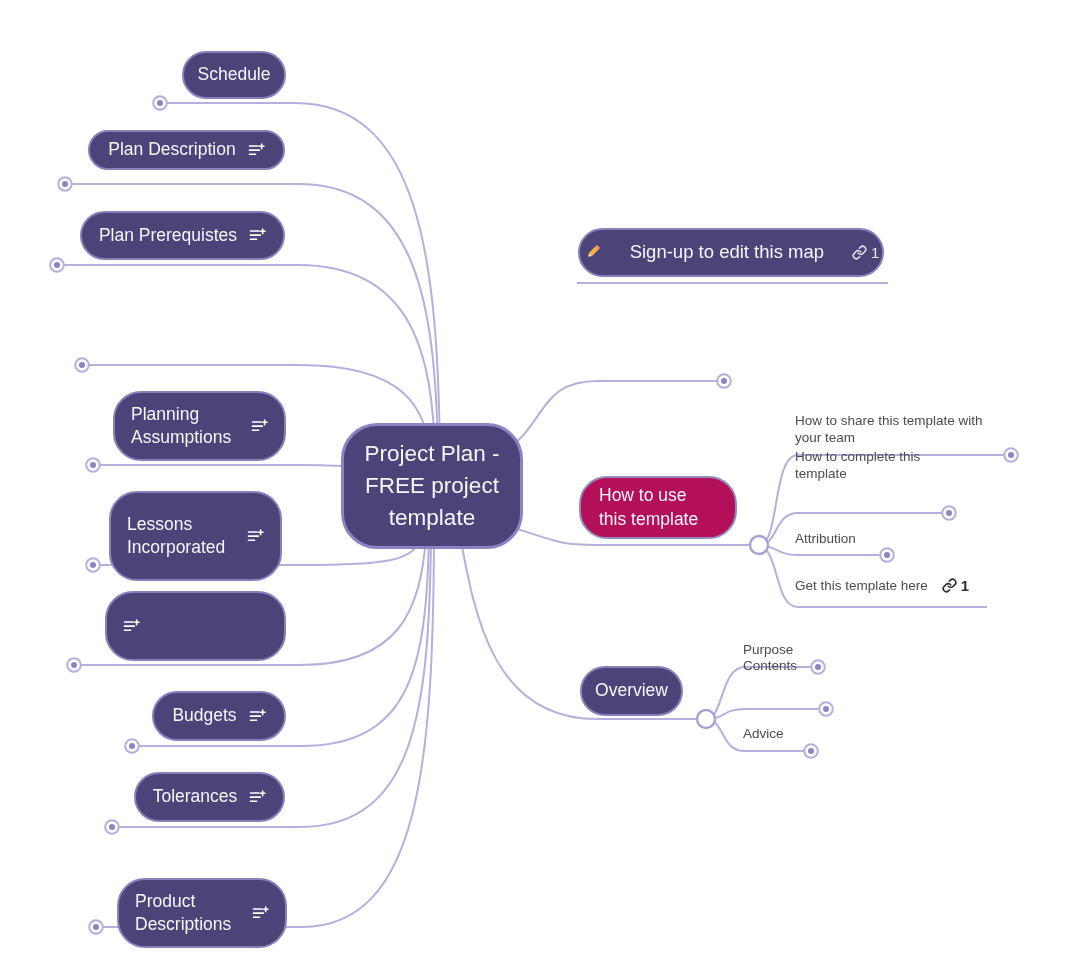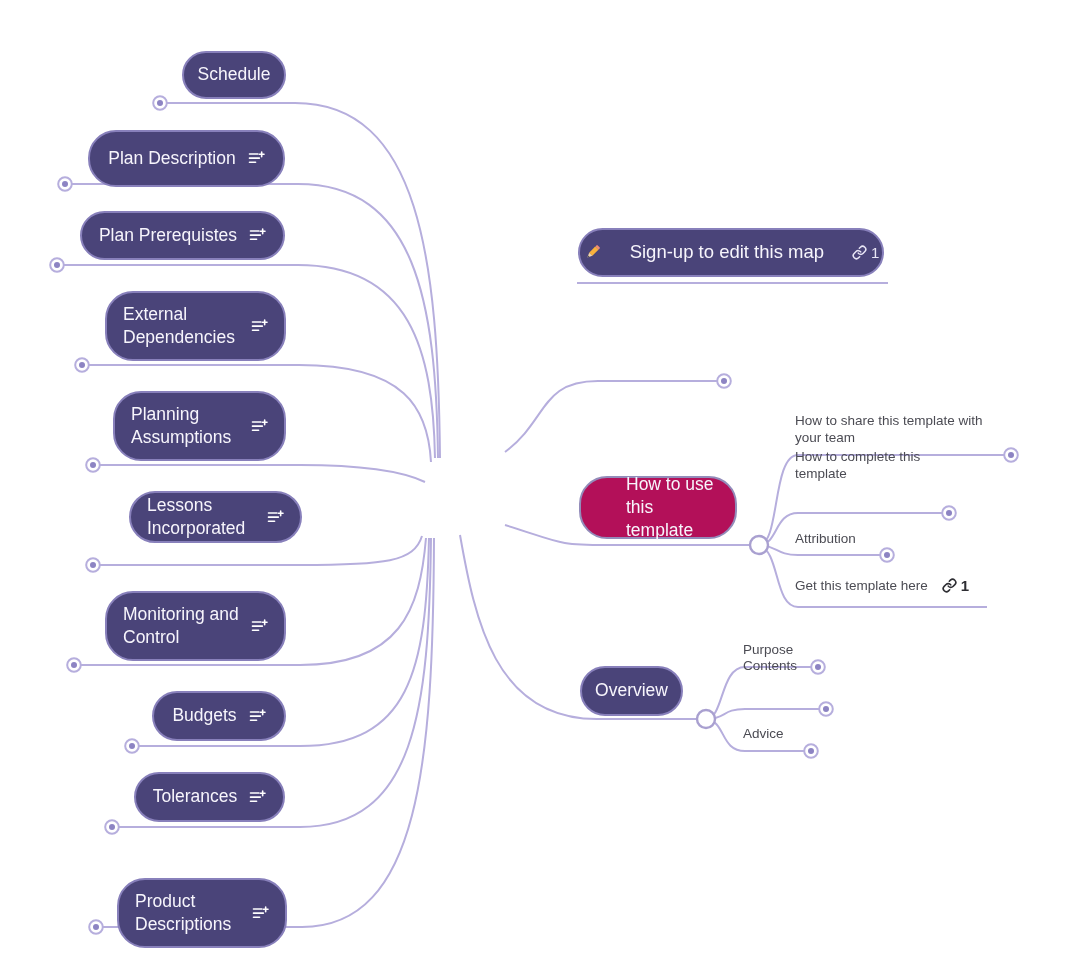--- a/index.html
+++ b/index.html
@@ -6,21 +6,21 @@
   #canvas{position:relative;width:1068px;height:975px;background:#ffffff;overflow:hidden;
           font-family:"Liberation Sans", sans-serif;}
   #edges{position:absolute;left:0;top:0;}
   .node{position:absolute;box-sizing:border-box;display:flex;align-items:center;justify-content:center;
         gap:12px;background:#4a4479;border:2px solid #8880bb;border-radius:28px;color:#f7f5fc;
         font-size:17.5px;line-height:1.32;padding:0 16px;}
   .node .label{white-space:nowrap;}
   .node.wrap{justify-content:space-between;}
   .node.wrap .label{white-space:normal;text-align:left;}
   .node.accent{background:#b31059;border-color:#938cba;}
-  .node.accent .label{white-space:normal;text-align:left;margin-left:27px;}
+  .node.accent .label{white-space:normal;text-align:left;}
   .root{background:#4a4479;border:3px solid #8d83c4;border-radius:36px;font-size:22.5px;
         line-height:1.43;text-align:center;padding:0 8px;}
   .root .label{white-space:normal;}
   .signup{font-size:18.5px;gap:28px;border-radius:26px;}
   .note-icon{display:flex;align-items:center;flex:0 0 auto;}
   .linkbadge{display:flex;align-items:center;gap:4px;font-size:15px;}
   .linkbadge.light{color:#e9e6f6;}
   .linkbadge.dark{color:#2e2e33;font-weight:600;}
   .leaf{position:absolute;color:#4b4b53;font-size:13.5px;line-height:17px;display:flex;align-items:center;gap:14px;}
   .leaf .label{display:block;}
@@ -132,21 +132,21 @@
   </g>
 
   <circle cx="759" cy="545" r="9" fill="#fff" stroke="#a9a0d0" stroke-width="2.4"></circle>
   <circle cx="706" cy="719" r="9" fill="#fff" stroke="#a9a0d0" stroke-width="2.4"></circle>
 </svg>
 
 <div class="node" style="left:182px;top:51px;width:104px;height:48px">
   <span class="label">Schedule</span>
 </div>
 
-<div class="node" style="left:88px;top:130px;width:197px;height:57px">
+<div class="node" style="left:88px;top:130px;width:197px;height:40px">
   <span class="label">Plan Description</span>
   <span class="note-icon">
         <svg width="17" height="15" viewBox="0 0 18 16">
           <g stroke="#fff" stroke-width="1.7" stroke-linecap="round">
             <line x1="1.5" y1="3.2" x2="10.5" y2="3.2"></line>
             <line x1="1.5" y1="7.6" x2="12" y2="7.6"></line>
             <line x1="1.5" y1="12" x2="8" y2="12"></line>
             <line x1="14.5" y1="1" x2="14.5" y2="6"></line>
             <line x1="12" y1="3.5" x2="17" y2="3.5"></line>
           </g>
@@ -162,67 +162,52 @@
             <line x1="1.5" y1="3.2" x2="10.5" y2="3.2"></line>
             <line x1="1.5" y1="7.6" x2="12" y2="7.6"></line>
             <line x1="1.5" y1="12" x2="8" y2="12"></line>
             <line x1="14.5" y1="1" x2="14.5" y2="6"></line>
             <line x1="12" y1="3.5" x2="17" y2="3.5"></line>
           </g>
         </svg>
       </span>
 </div>
 
-<div class="node wrap" style="left:105px;top:291px;width:181px;height:70px">
-  <span class="label">External Dependencies</span>
-  <span class="note-icon">
-        <svg width="17" height="15" viewBox="0 0 18 16">
-          <g stroke="#fff" stroke-width="1.7" stroke-linecap="round">
-            <line x1="1.5" y1="3.2" x2="10.5" y2="3.2"></line>
-            <line x1="1.5" y1="7.6" x2="12" y2="7.6"></line>
-            <line x1="1.5" y1="12" x2="8" y2="12"></line>
-            <line x1="14.5" y1="1" x2="14.5" y2="6"></line>
-            <line x1="12" y1="3.5" x2="17" y2="3.5"></line>
-          </g>
-        </svg>
-      </span>
-</div>
 
 <div class="node wrap" style="left:113px;top:391px;width:173px;height:70px">
   <span class="label">Planning Assumptions</span>
   <span class="note-icon">
         <svg width="17" height="15" viewBox="0 0 18 16">
           <g stroke="#fff" stroke-width="1.7" stroke-linecap="round">
             <line x1="1.5" y1="3.2" x2="10.5" y2="3.2"></line>
             <line x1="1.5" y1="7.6" x2="12" y2="7.6"></line>
             <line x1="1.5" y1="12" x2="8" y2="12"></line>
             <line x1="14.5" y1="1" x2="14.5" y2="6"></line>
             <line x1="12" y1="3.5" x2="17" y2="3.5"></line>
           </g>
         </svg>
       </span>
 </div>
 
-<div class="node wrap" style="left:129px;top:491px;width:173px;height:52px">
+<div class="node wrap" style="left:109px;top:491px;width:173px;height:90px">
   <span class="label">Lessons Incorporated</span>
   <span class="note-icon">
         <svg width="17" height="15" viewBox="0 0 18 16">
           <g stroke="#fff" stroke-width="1.7" stroke-linecap="round">
             <line x1="1.5" y1="3.2" x2="10.5" y2="3.2"></line>
             <line x1="1.5" y1="7.6" x2="12" y2="7.6"></line>
             <line x1="1.5" y1="12" x2="8" y2="12"></line>
             <line x1="14.5" y1="1" x2="14.5" y2="6"></line>
             <line x1="12" y1="3.5" x2="17" y2="3.5"></line>
           </g>
         </svg>
       </span>
 </div>
 
 <div class="node wrap" style="left:105px;top:591px;width:181px;height:70px">
-  <span class="label">Monitoring and Control</span>
   <span class="note-icon">
         <svg width="17" height="15" viewBox="0 0 18 16">
           <g stroke="#fff" stroke-width="1.7" stroke-linecap="round">
             <line x1="1.5" y1="3.2" x2="10.5" y2="3.2"></line>
             <line x1="1.5" y1="7.6" x2="12" y2="7.6"></line>
             <line x1="1.5" y1="12" x2="8" y2="12"></line>
             <line x1="14.5" y1="1" x2="14.5" y2="6"></line>
             <line x1="12" y1="3.5" x2="17" y2="3.5"></line>
           </g>
         </svg>
@@ -267,20 +252,23 @@
             <line x1="1.5" y1="3.2" x2="10.5" y2="3.2"></line>
             <line x1="1.5" y1="7.6" x2="12" y2="7.6"></line>
             <line x1="1.5" y1="12" x2="8" y2="12"></line>
             <line x1="14.5" y1="1" x2="14.5" y2="6"></line>
             <line x1="12" y1="3.5" x2="17" y2="3.5"></line>
           </g>
         </svg>
       </span>
 </div>
 
+<div class="node root" style="left:341px;top:423px;width:182px;height:126px">
+  <span class="label">Project Plan - FREE project template</span>
+</div>
 
 <div class="node signup" style="left:578px;top:228px;width:306px;height:49px">
   <span style="display:flex">
         <svg width="19" height="19" viewBox="0 0 20 20">
           <g transform="rotate(45 10 10)">
             <rect x="7.6" y="0.8" width="4.8" height="2.8" rx="1" fill="#ef8d74"></rect>
             <rect x="7.6" y="3.6" width="4.8" height="9" fill="#f9b13c"></rect>
             <polygon points="7.6,12.6 12.4,12.6 10,17.6" fill="#f3d7ae"></polygon>
             <polygon points="9.2,15.3 10.8,15.3 10,17.6" fill="#4c4c4c"></polygon>
           </g>

